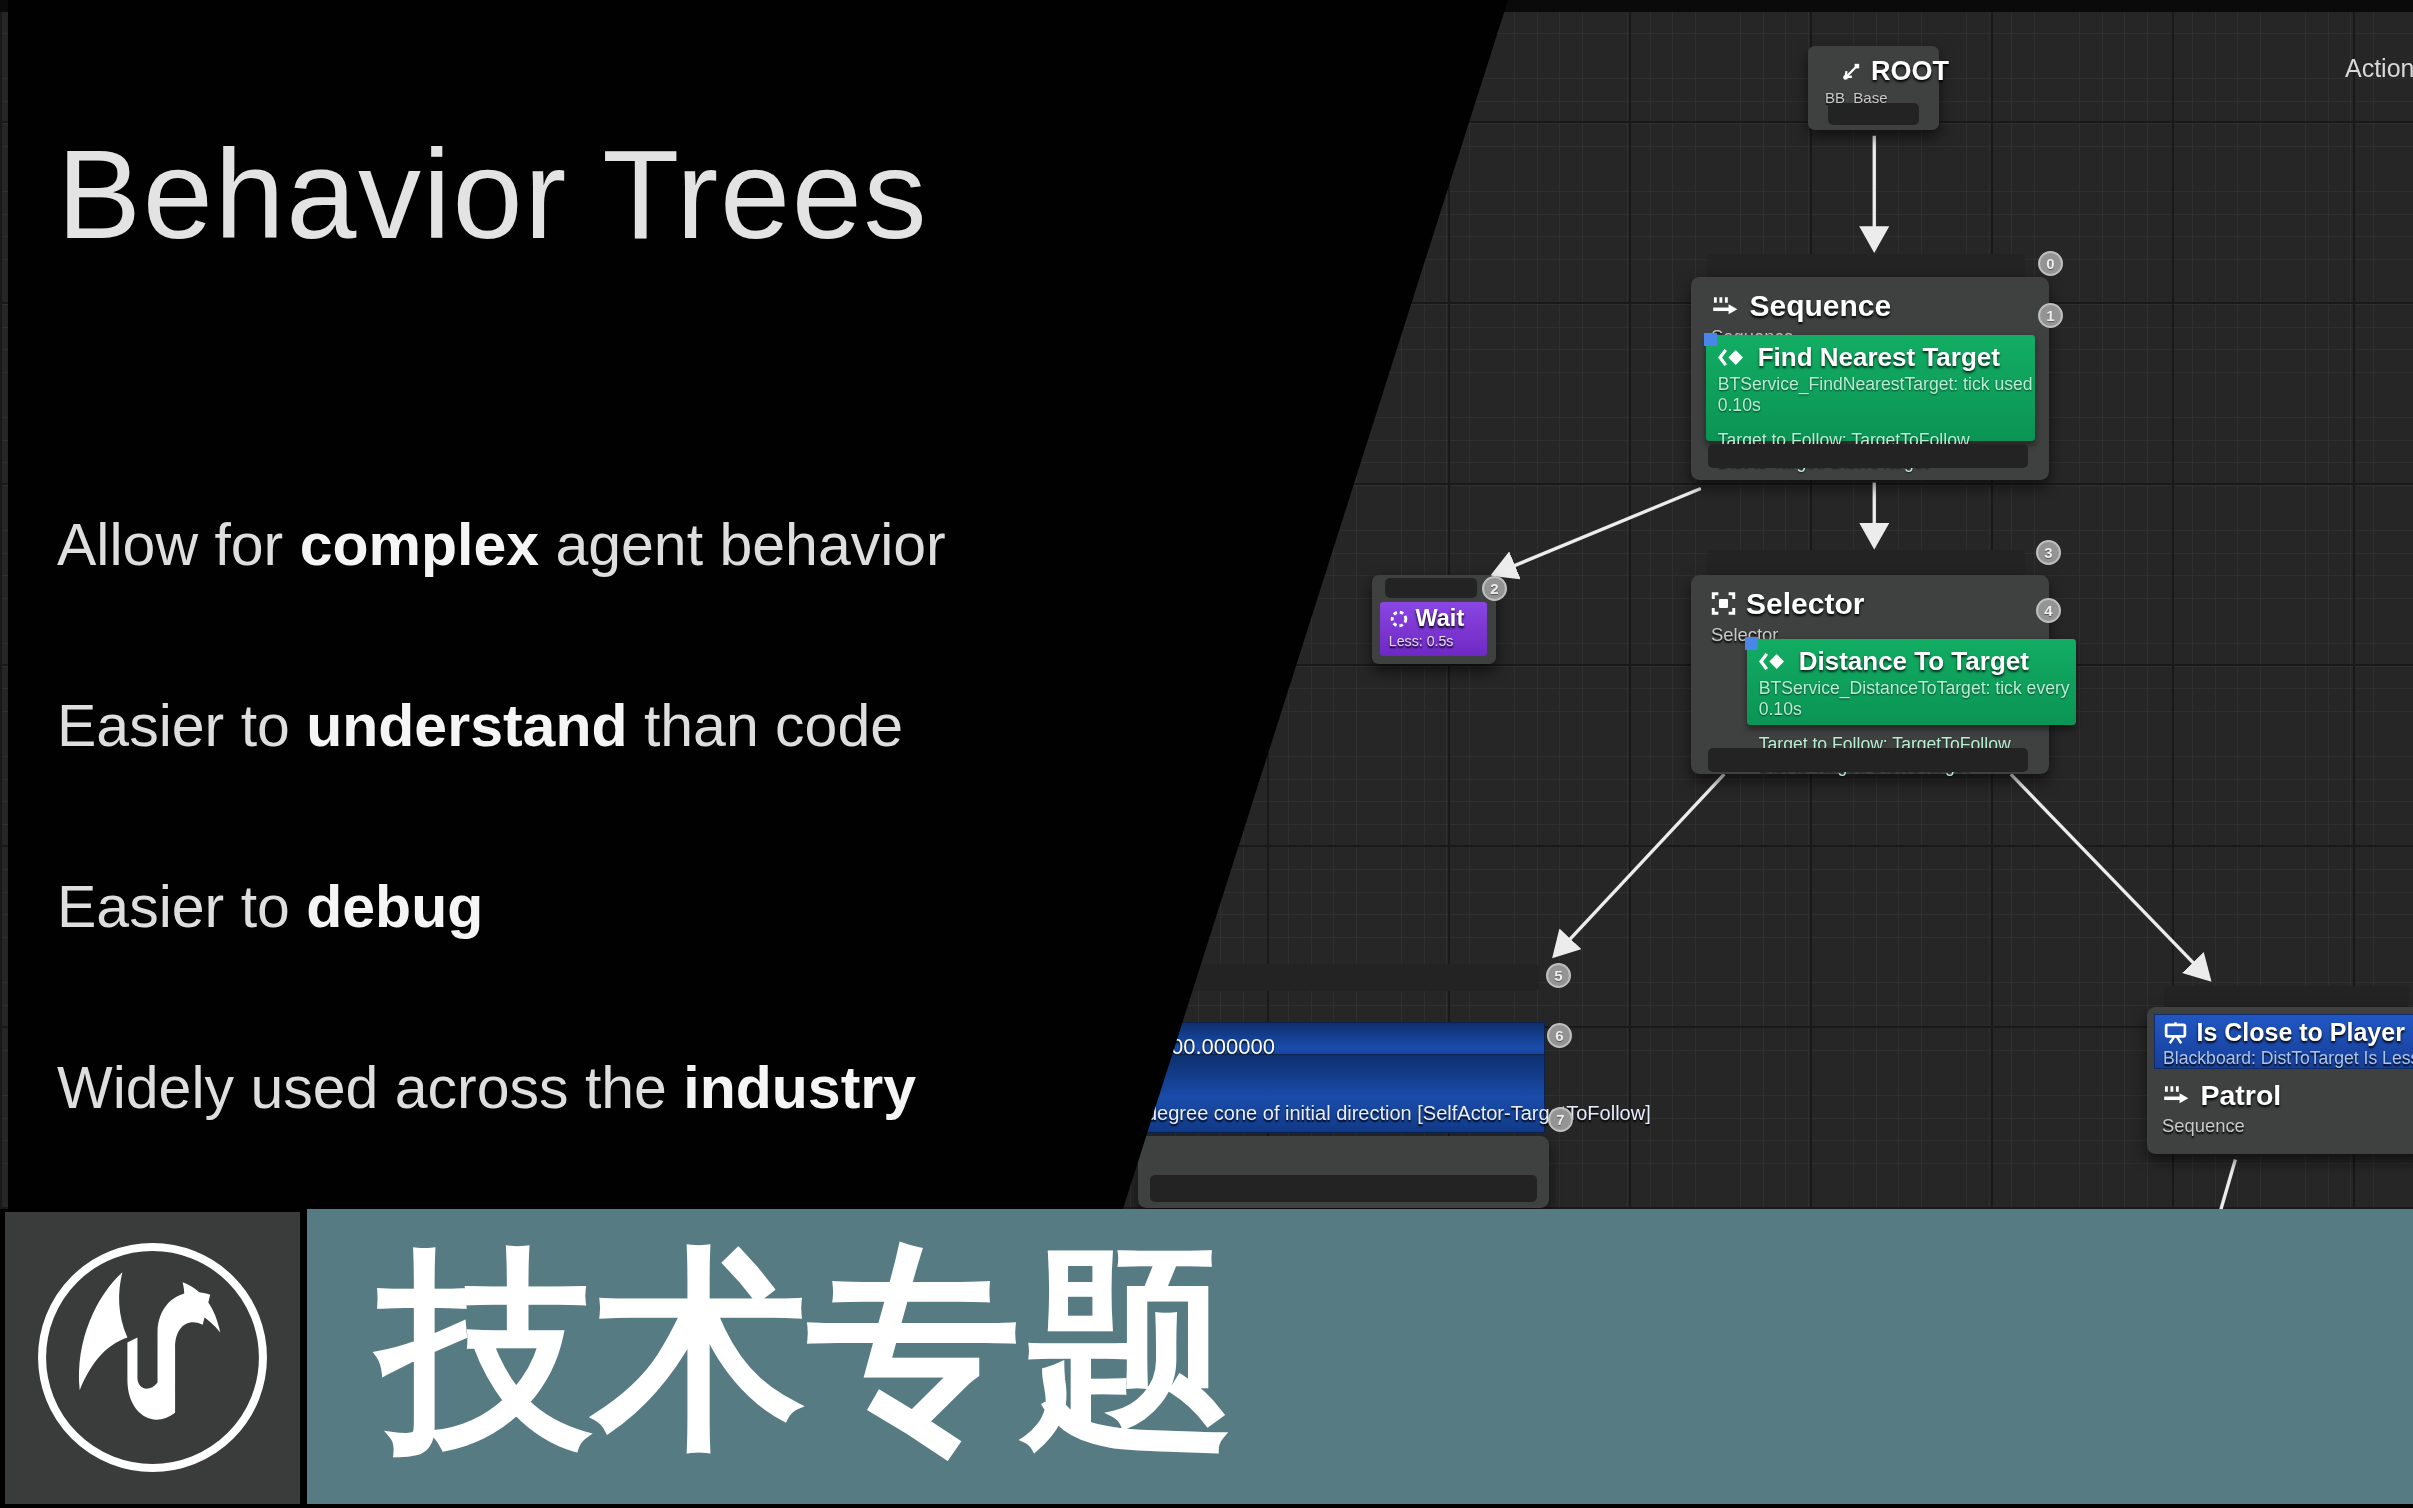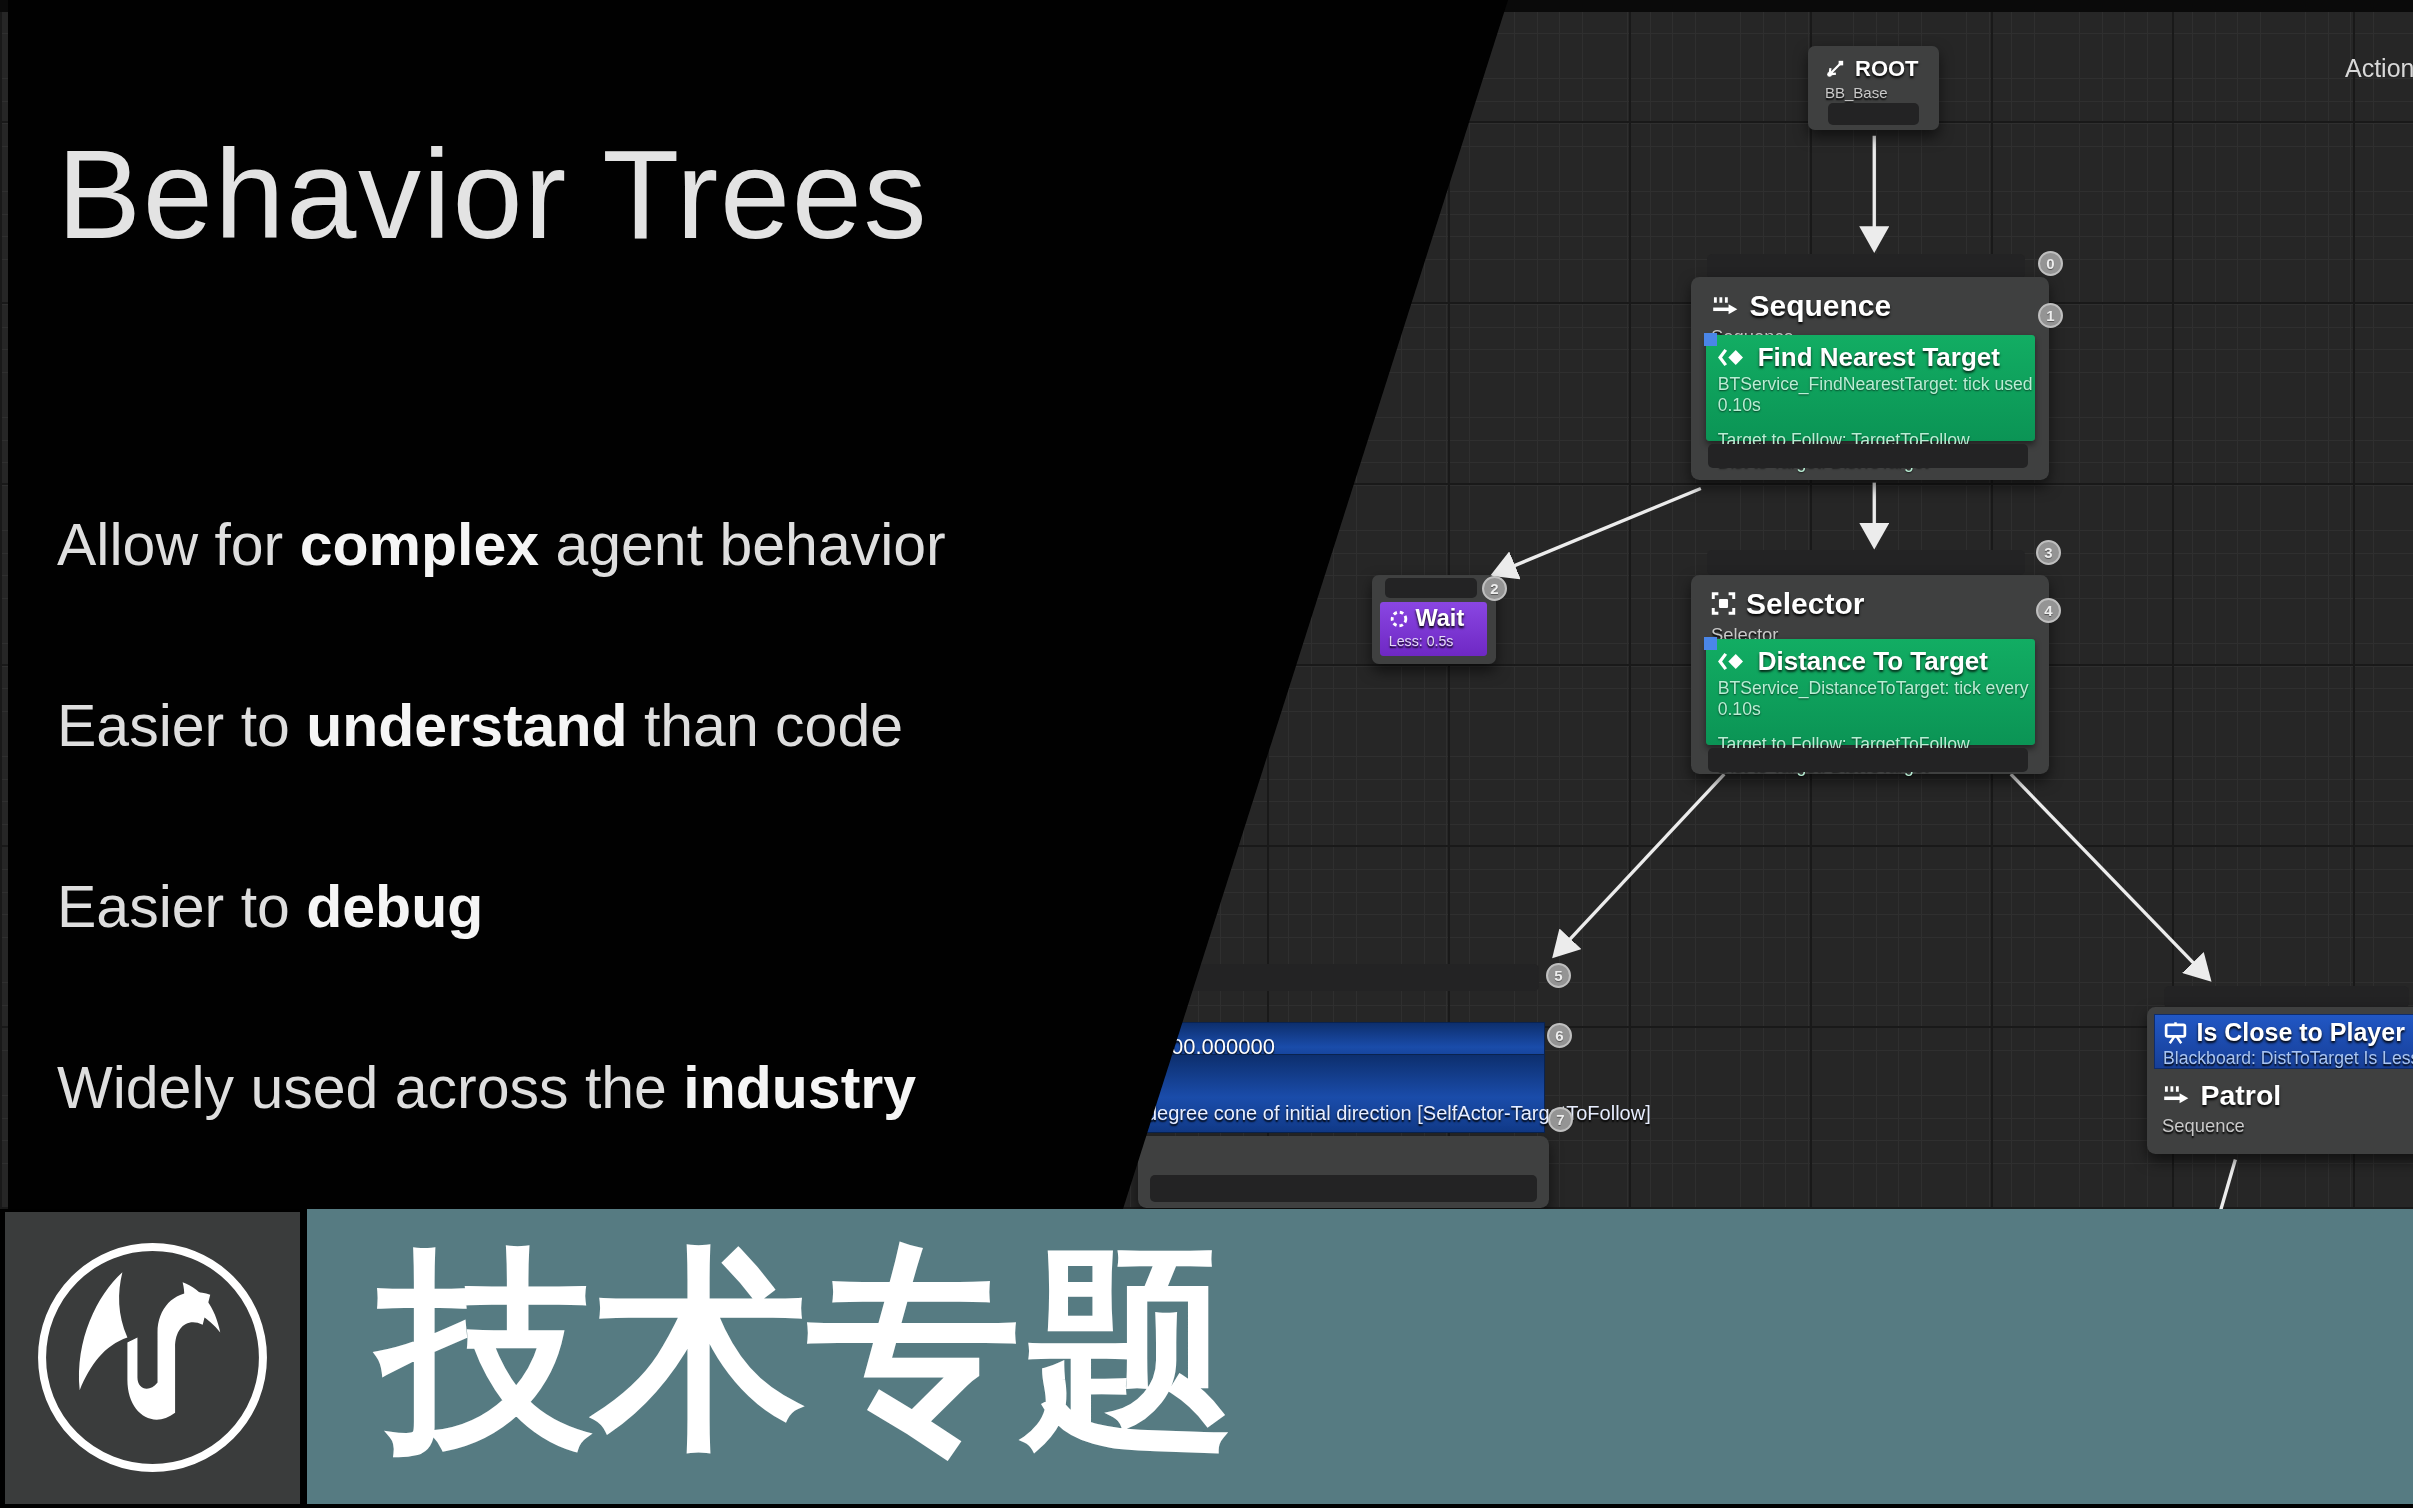--- a/index.html
+++ b/index.html
@@ -26,36 +26,36 @@
   .nsub{color:#c9c9c9;text-shadow:0 1.7px 1.7px #000;}
   .icon{display:inline-flex;flex:0 0 auto;}
 
   .badge{position:absolute;width:25px;height:25px;border-radius:50%;background:#949494;
          border:2.5px solid #bfbfbf;box-sizing:border-box;color:#ededed;font-weight:bold;
          font-size:15px;display:flex;align-items:center;justify-content:center;
          text-shadow:0 0.8px 0.8px #555;}
 
   
   .root-frame{left:1808px;top:46px;width:131px;height:84px;border-radius:6.7px;}
-  .root-frame .ntitle{padding:10px 0 0 17px;font-size:22px;}
+  .root-frame .ntitle{padding:10px 0 0 33px;font-size:27px;}
   .root-frame .nsub{padding:1.7px 0 0 17px;font-size:15px;}
   .root-conn{left:20px;right:20px;bottom:5px;height:22px;}
 
   
   .seq-conn-top{left:1707px;top:254px;width:318px;height:25px;}
   .seq-frame{left:1691px;top:277px;width:358px;height:203px;}
   .sel-conn-top{left:1707px;top:550px;width:318px;height:25px;}
   .sel-frame{left:1691px;top:575px;width:358px;height:199px;}
   .comp .ntitle{padding:11.7px 0 0 20px;font-size:30px;}
   .comp .nsub{padding:3.4px 0 0 20px;font-size:18.4px;}
   .service{position:absolute;left:15px;width:329px;border-radius:3.4px;box-sizing:border-box;
            padding:6.7px 0 0 11.7px;background:linear-gradient(180deg,#12ad63,#0b9455);
            box-shadow:0 3.4px 6.7px rgba(0,0,0,.45);}
   .seq-frame .service{top:58px;height:106px;}
-  .sel-frame .service{top:64px;height:106px;}
+  .sel-frame .service{top:64px;height:86px;margin-left:41px;}
   .service .bp{position:absolute;left:-2.5px;top:-2.5px;width:13.4px;height:13.4px;background:#4a86e8;}
   .svc-title{display:flex;align-items:center;gap:15px;font-size:26px;font-weight:bold;color:#fff;
              text-shadow:0 1.7px 2.5px rgba(0,0,0,.8);}
   .svc-detail{font-size:17.6px;color:#b9eed4;text-shadow:0 0.8px 1.7px rgba(0,0,0,.6);margin-top:1.7px;}
   .svc-params{margin-top:13.4px;font-size:17.6px;color:#b9eed4;text-shadow:0 0.8px 1.7px rgba(0,0,0,.6);line-height:1.25;}
   .conn-bot{left:17px;width:320px;height:23.5px;}
   .seq-frame .conn-bot{top:167px;}
   .sel-frame .conn-bot{top:173px;}
 
   

